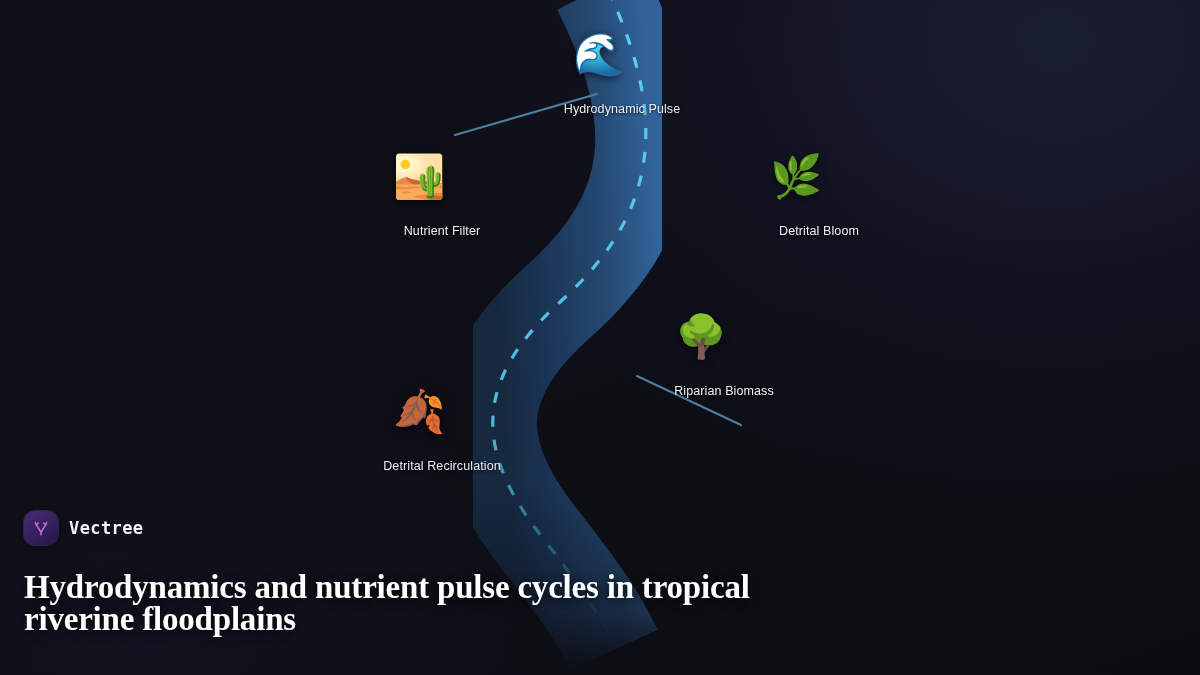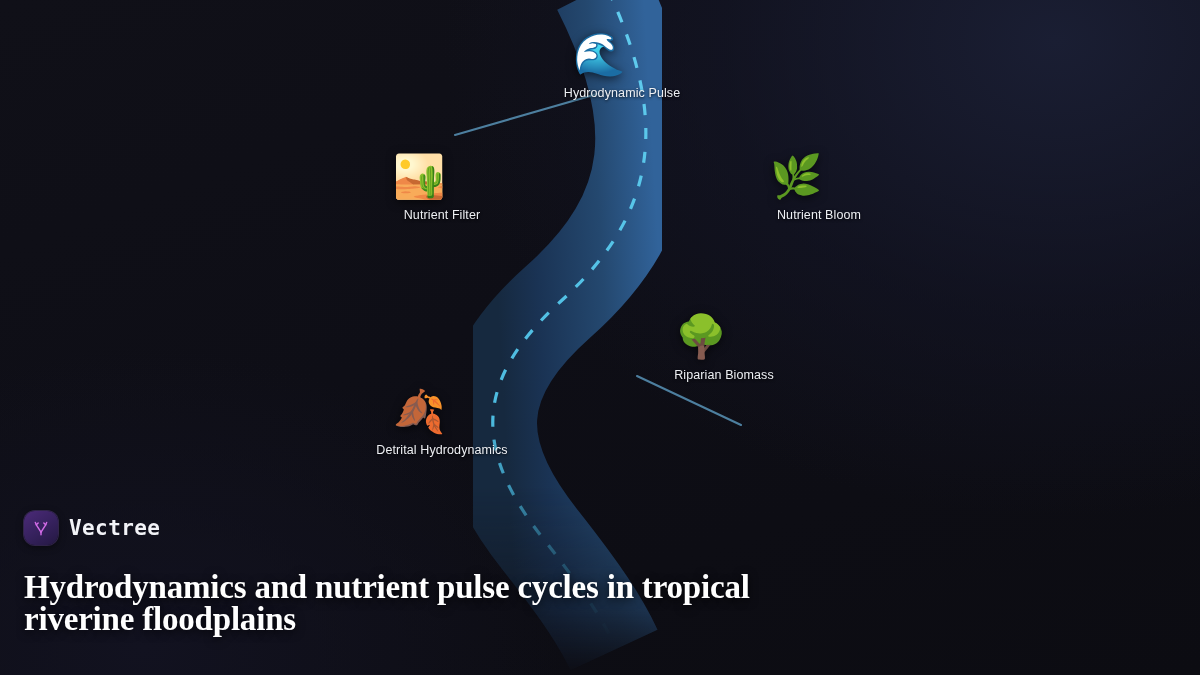--- a/index.html
+++ b/index.html
@@ -49,21 +49,21 @@
   }
   .node-icon {
     font-size: 42px;
     line-height: 50px;
     height: 50px;
     display: block;
     text-align: center;
     filter: drop-shadow(0 2px 5px rgba(0,0,0,0.6));
   }
   .node-label {
-    margin-top: 6px;
+    margin-top: 22px;
     font-size: 12.5px;
     color: #eef0f4;
     text-align: center;
     white-space: nowrap;
     letter-spacing: 0.1px;
     text-shadow: 0 1px 3px rgba(0,0,0,0.85);
     padding-left: 44px;
   }
 
   
@@ -80,21 +80,21 @@
     height: 34px;
     border-radius: 11px;
     background: linear-gradient(145deg, #4b2a78 0%, #35215c 55%, #241842 100%);
     box-shadow: 0 0 0 1px rgba(160,110,230,0.25), 0 2px 7px rgba(0,0,0,0.55);
     display: flex;
     align-items: center;
     justify-content: center;
   }
   #brand-name {
     font-family: "DejaVu Sans Mono", "Liberation Mono", monospace;
-    font-size: 21px;
+    font-size: 17px;
     font-weight: bold;
     color: #f2f3f7;
     letter-spacing: 0.4px;
   }
 
   
   #title {
     position: absolute;
     left: 24px;
     top: 549px;
@@ -166,31 +166,31 @@
     <span class="node-label">Hydrodynamic Pulse</span>
   </div>
 
   <div class="node" style="left:420px; top:152px;">
     <span class="node-icon">🏜️</span>
     <span class="node-label">Nutrient Filter</span>
   </div>
 
   <div class="node" style="left:797px; top:152px;">
     <span class="node-icon">🌿</span>
-    <span class="node-label">Nutrient Bloom</span>
+    <span class="node-label">Detrital Bloom</span>
   </div>
 
   <div class="node" style="left:702px; top:312px;">
     <span class="node-icon">🌳</span>
     <span class="node-label">Riparian Biomass</span>
   </div>
 
   <div class="node" style="left:420px; top:387px;">
     <span class="node-icon">🍂</span>
-    <span class="node-label">Detrital Hydrodynamics</span>
+    <span class="node-label">Detrital Recirculation</span>
   </div>
 
   <div id="brand">
     <div id="brand-logo">
       <svg width="20" height="20" viewBox="0 0 24 24" xmlns="http://www.w3.org/2000/svg">
         <g stroke="#d36ce8" stroke-width="1.7" stroke-linecap="round" fill="none">
           <path d="M6.4 8.2 L12 17 L17.6 8.2"></path>
           <path d="M12 17 L12 20.2"></path>
           <path d="M6.4 8.2 L5.2 5.4"></path>
           <path d="M6.4 8.2 L8.6 6.0"></path>

